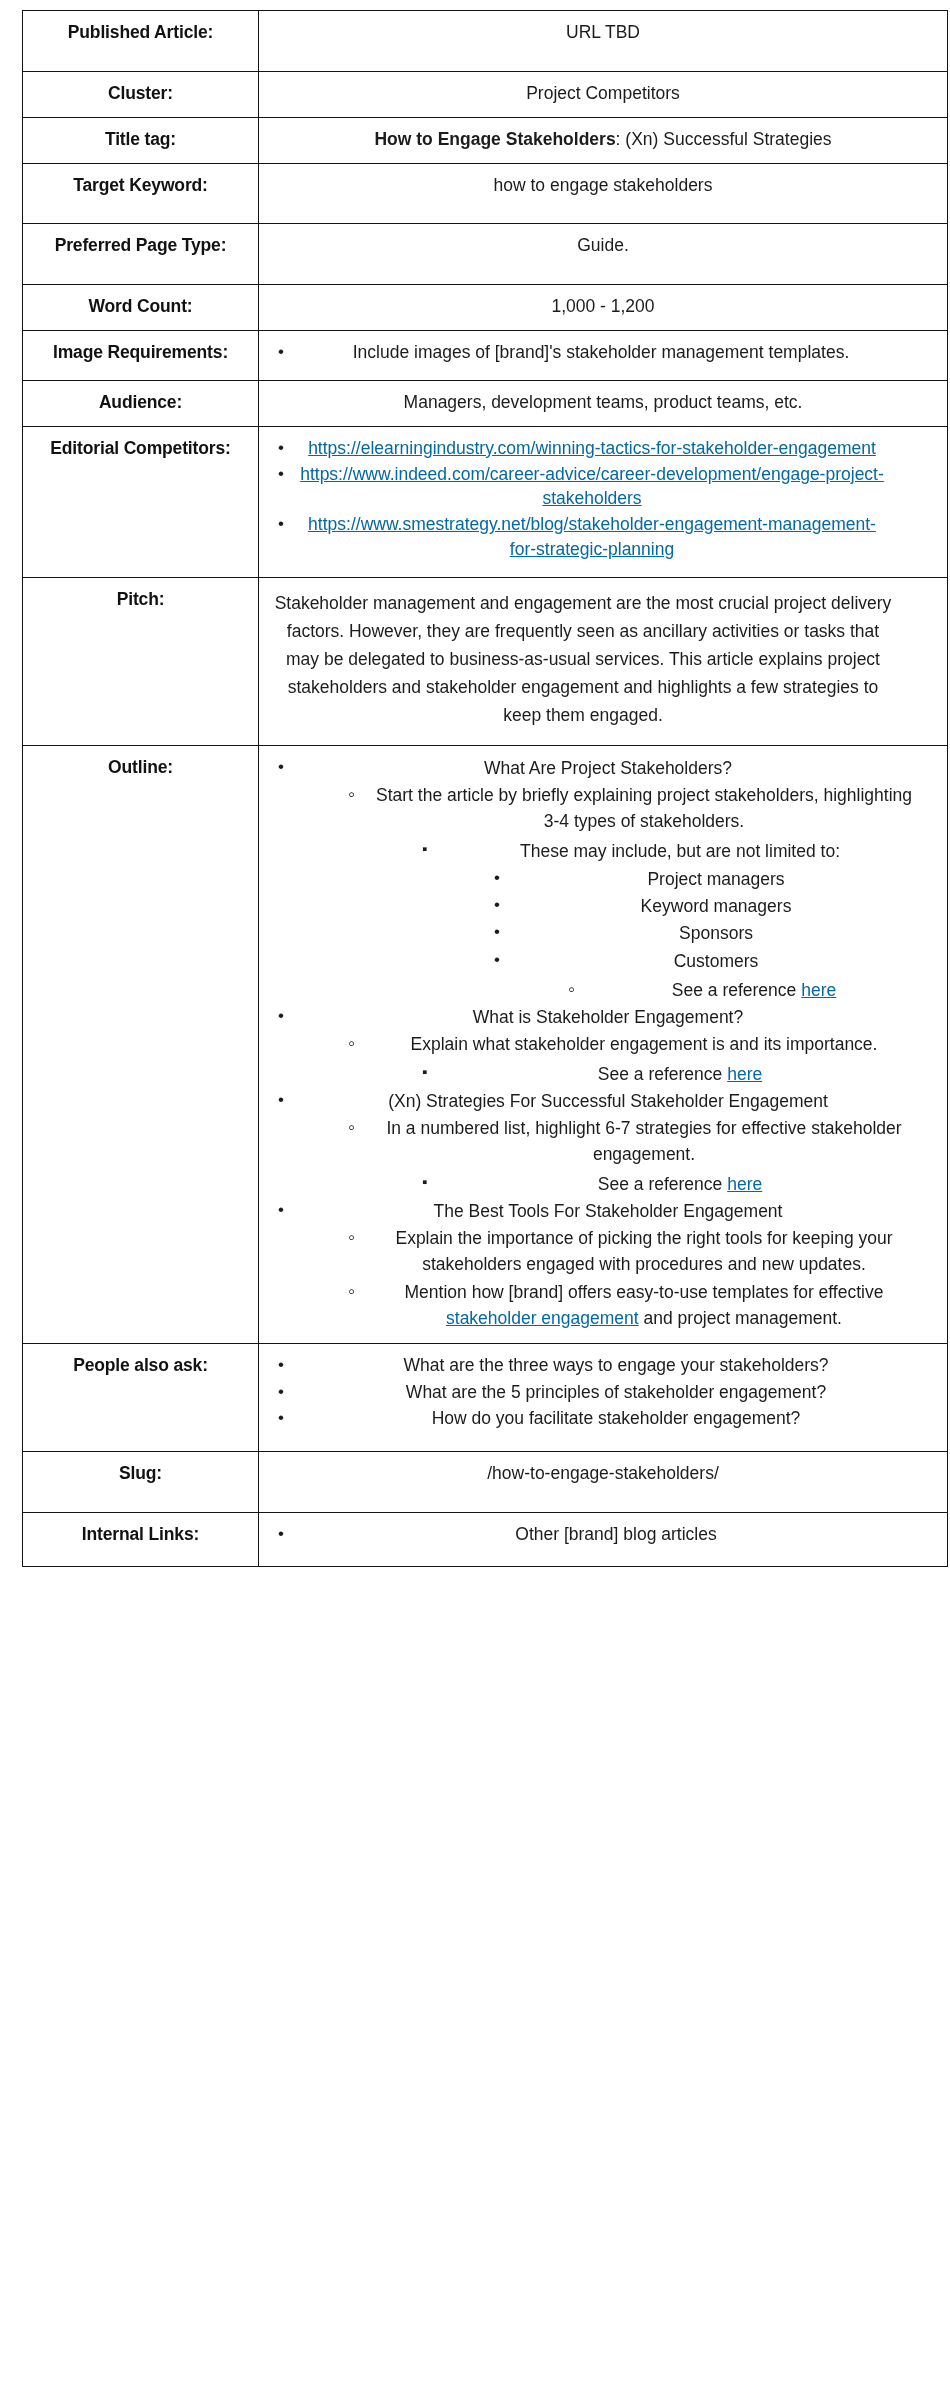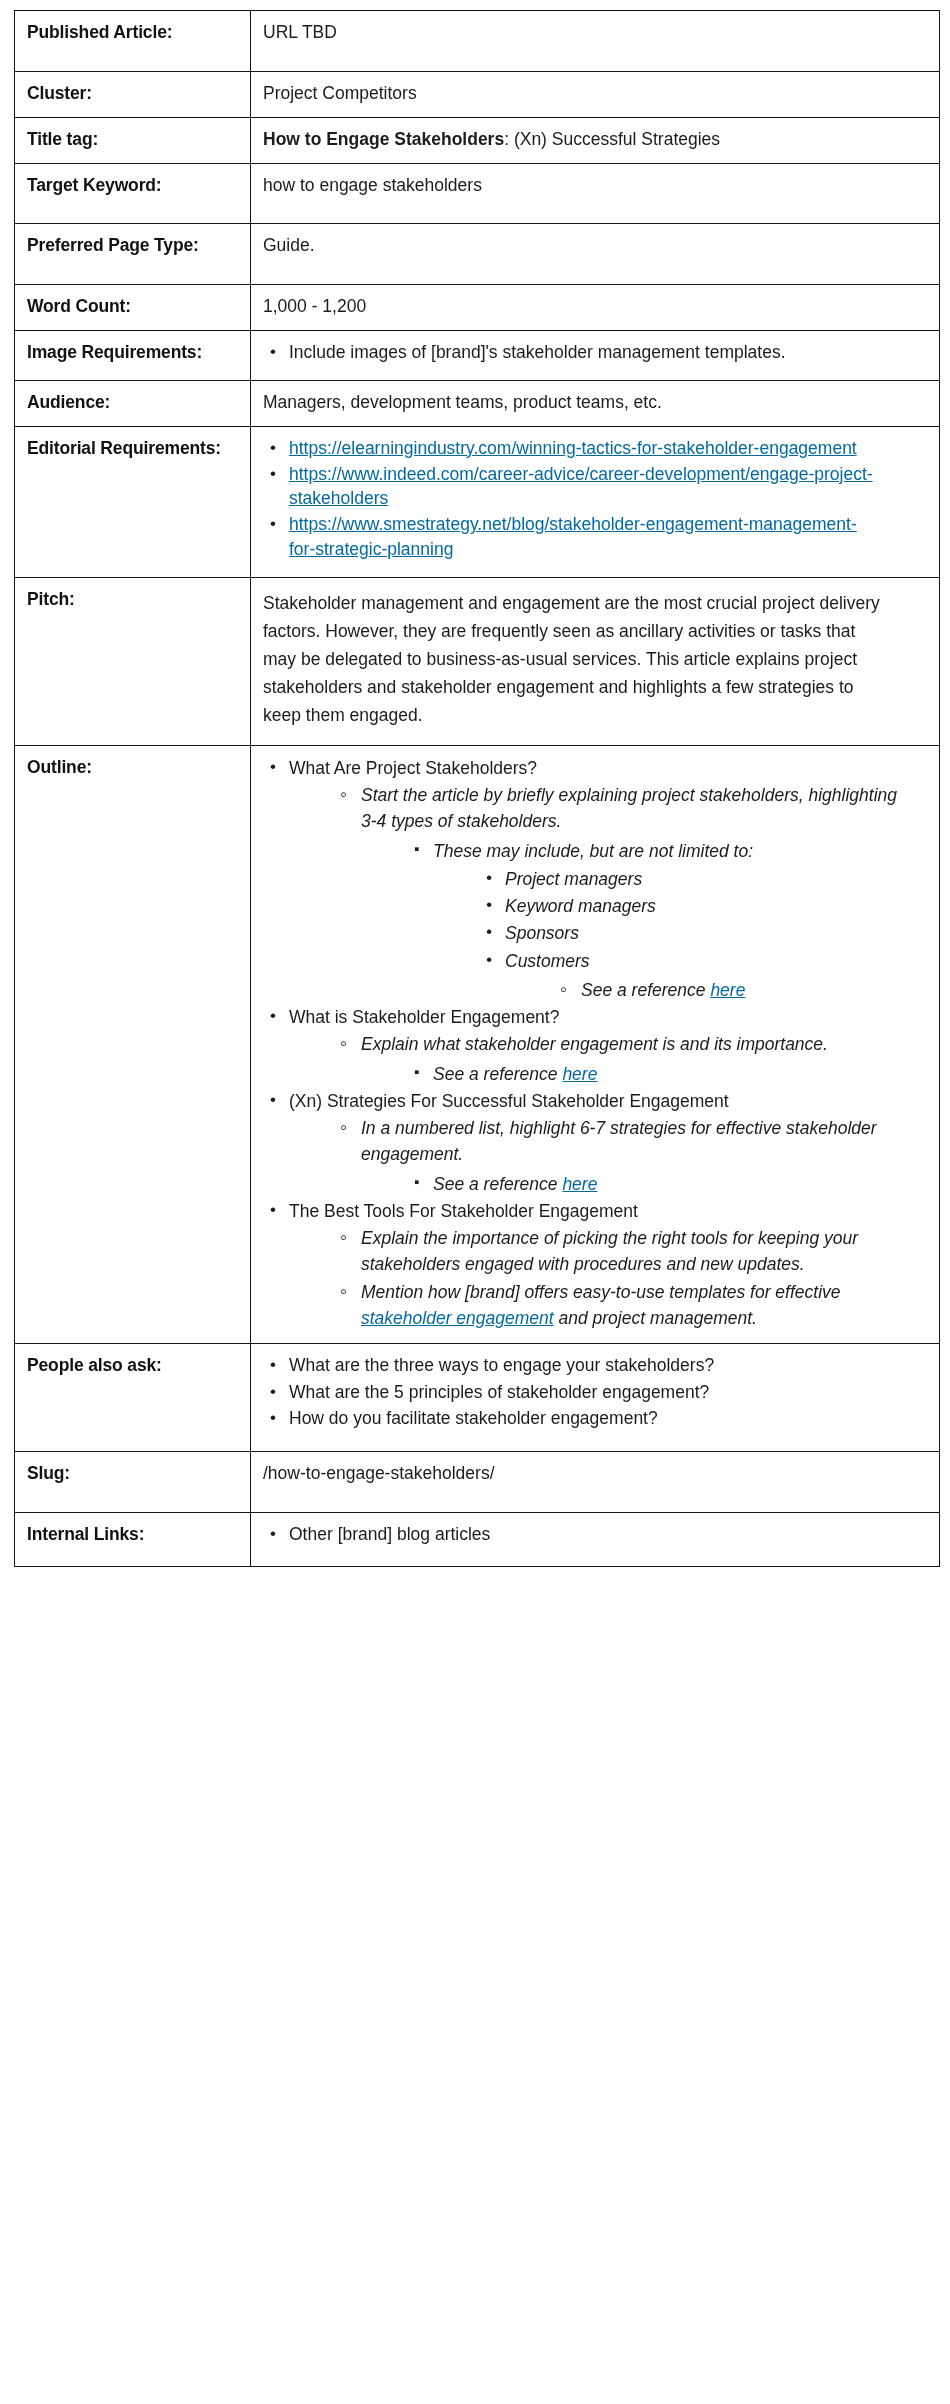--- a/index.html
+++ b/index.html
@@ -5,21 +5,22 @@
   html,body{margin:0;padding:0;background:#ffffff;}
   body{
     width:950px;
     font-family:"Liberation Sans","DejaVu Sans",sans-serif;
     color:#1a1a1a;
     -webkit-font-smoothing:antialiased;
   }
   .sheet{
     width:849px;
     box-sizing:border-box;
-    padding:10px 14px 22px 14px;
+    padding:10px 14px 22px 22px;
+    text-align:center;
   }
   table.brief{
     width:926px;
     border-collapse:collapse;
     table-layout:fixed;
     border:1.6px solid #141414;
   }
   table.brief td{
     border:1.1px solid #141414;
     vertical-align:top;
@@ -58,21 +59,21 @@
     position:absolute;
     left:6px;
     top:0;
     font-size:15px;
     line-height:1.45;
   }
   ul.disc > li::before{content:"\2022";font-size:17px;left:7px;}
   ul.circ > li::before{content:"\25E6";font-size:20px;left:5px;top:-2px;}
   ul.sq  > li::before{content:"\25AA";font-size:15px;left:7px;top:0px;}
   ul.indent-1{margin-left:0;}
-  ul.indent-2{margin-left:46px;margin-top:1px;font-style:italic;}
+  ul.indent-2{margin-left:46px;margin-top:1px;}
   ul.indent-3{margin-left:46px;margin-top:3px;}
   ul.indent-4{margin-left:46px;margin-top:2px;}
   ul.indent-5{margin-left:50px;margin-top:3px;}
   .outline-ul > li{margin-bottom:2px;}
   .outline-ul li p{margin:0;}
   a.lnk{
     color:#0369a1;
     text-decoration:underline;
     word-break:break-word;
   }
@@ -134,21 +135,21 @@
         </ul>
       </td>
     </tr>
 
     <tr>
       <td class="label">Audience:</td>
       <td class="value">Managers, development teams, product teams, etc.</td>
     </tr>
 
     <tr>
-      <td class="label">Editorial Requirements:</td>
+      <td class="label">Editorial Competitors:</td>
       <td class="value cell-list" style="padding-right:60px;padding-bottom:14px;">
         <ul class="lvl disc indent-1" style="line-height:1.5;">
           <li><a class="lnk" href="#">https://elearningindustry.com/winning-tactics-for-stakeholder-engagement</a></li>
           <li><a class="lnk" href="#">https://www.indeed.com/career-advice/career-development/engage-project-stakeholders</a></li>
           <li><a class="lnk" href="#">https://www.smestrategy.net/blog/stakeholder-engagement-management-for-strategic-planning</a></li>
         </ul>
       </td>
     </tr>
 
     <tr>

